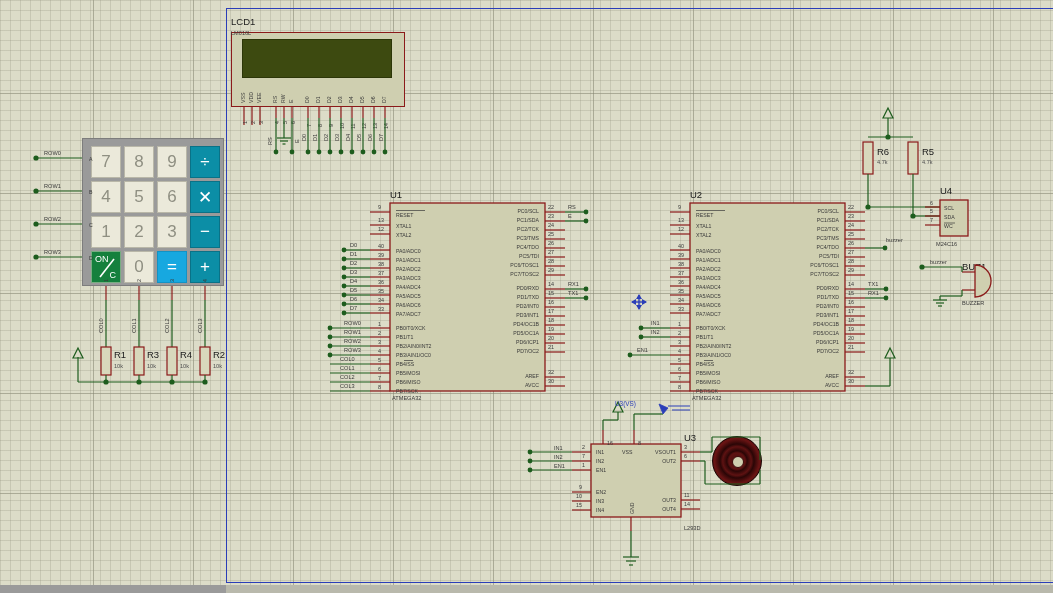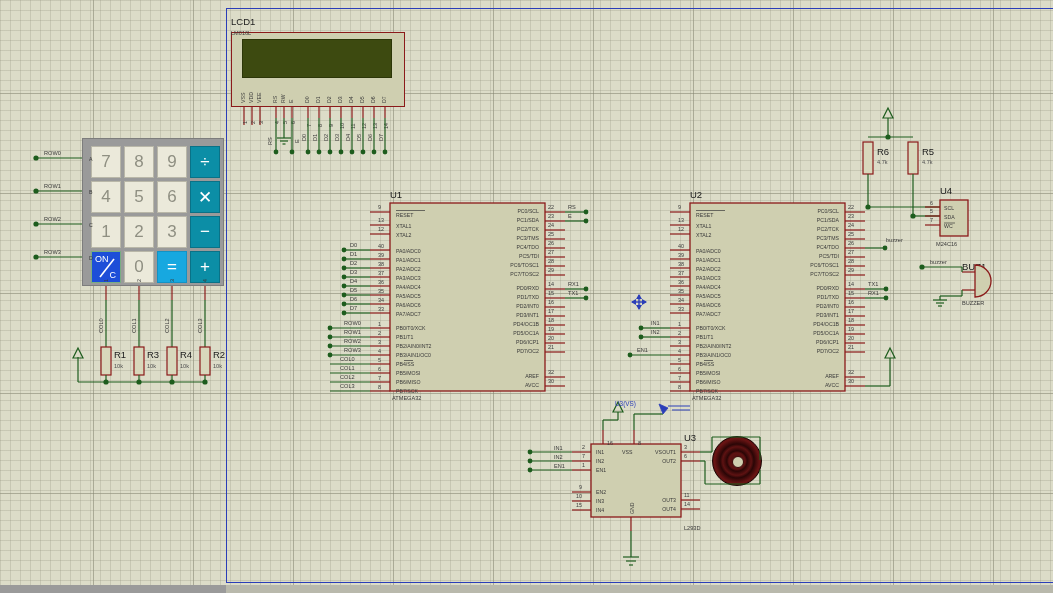--- a/index.html
+++ b/index.html
@@ -43,21 +43,21 @@
   
   #keypad{position:absolute;left:82px;top:138px;width:142px;height:148px;
     background:#9a9a9a;border:1px solid #7d7d7d;box-sizing:border-box;}
   .kp-grid{position:absolute;left:8px;top:7px;display:grid;
     grid-template-columns:repeat(4,30px);grid-template-rows:repeat(4,32px);gap:3px;}
   .key{display:flex;align-items:center;justify-content:center;
     font-family:"Liberation Sans",sans-serif;font-size:17px;box-sizing:border-box;}
   .key.num{background:#ebe9da;color:#8f8f82;border:1px solid #b9b7a8;}
   .key.op{background:#0c8ea6;color:#ffffff;border:1px solid #0a7287;}
   .key.eq{background:#17a8e0;color:#ffffff;border:1px solid #1392c4;}
-  .key.onc{background:#1d4ed8;color:#ffffff;border:1px solid #78ad82;position:relative;font-size:9px;}
+  .key.onc{background:#15803d;color:#ffffff;border:1px solid #78ad82;position:relative;font-size:9px;}
   .onc-on{position:absolute;left:3px;top:2px;}
   .onc-c{position:absolute;right:4px;bottom:2px;}
   .onc-slash{position:absolute;left:5px;top:4px;width:20px;height:24px;}
 
   
   #lcd{position:absolute;left:231px;top:32px;width:174px;height:75px;
     background:#cfcfb0;border:1px solid #8b1a1a;box-sizing:border-box;}
   #lcd-screen{position:absolute;left:10px;top:6px;width:148px;height:37px;
     background:#3d4a10;border:1px solid #2c3608;}
 

